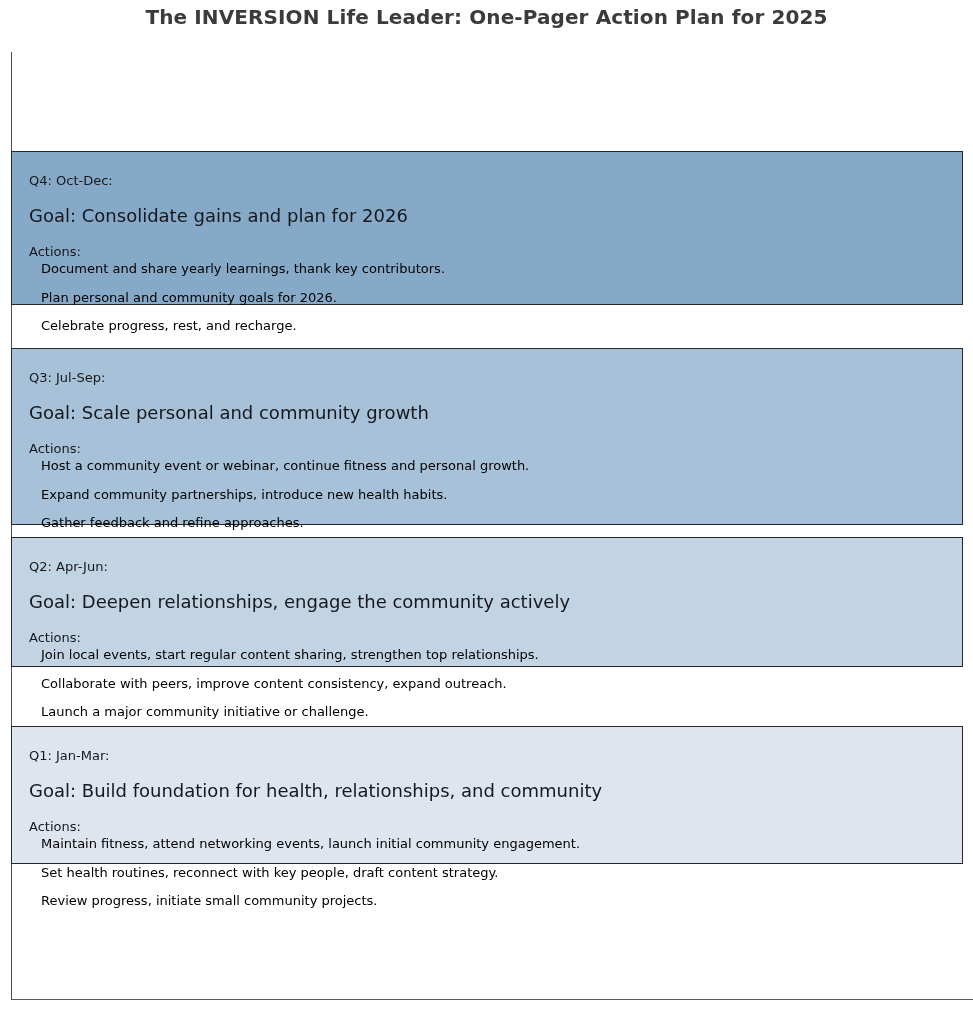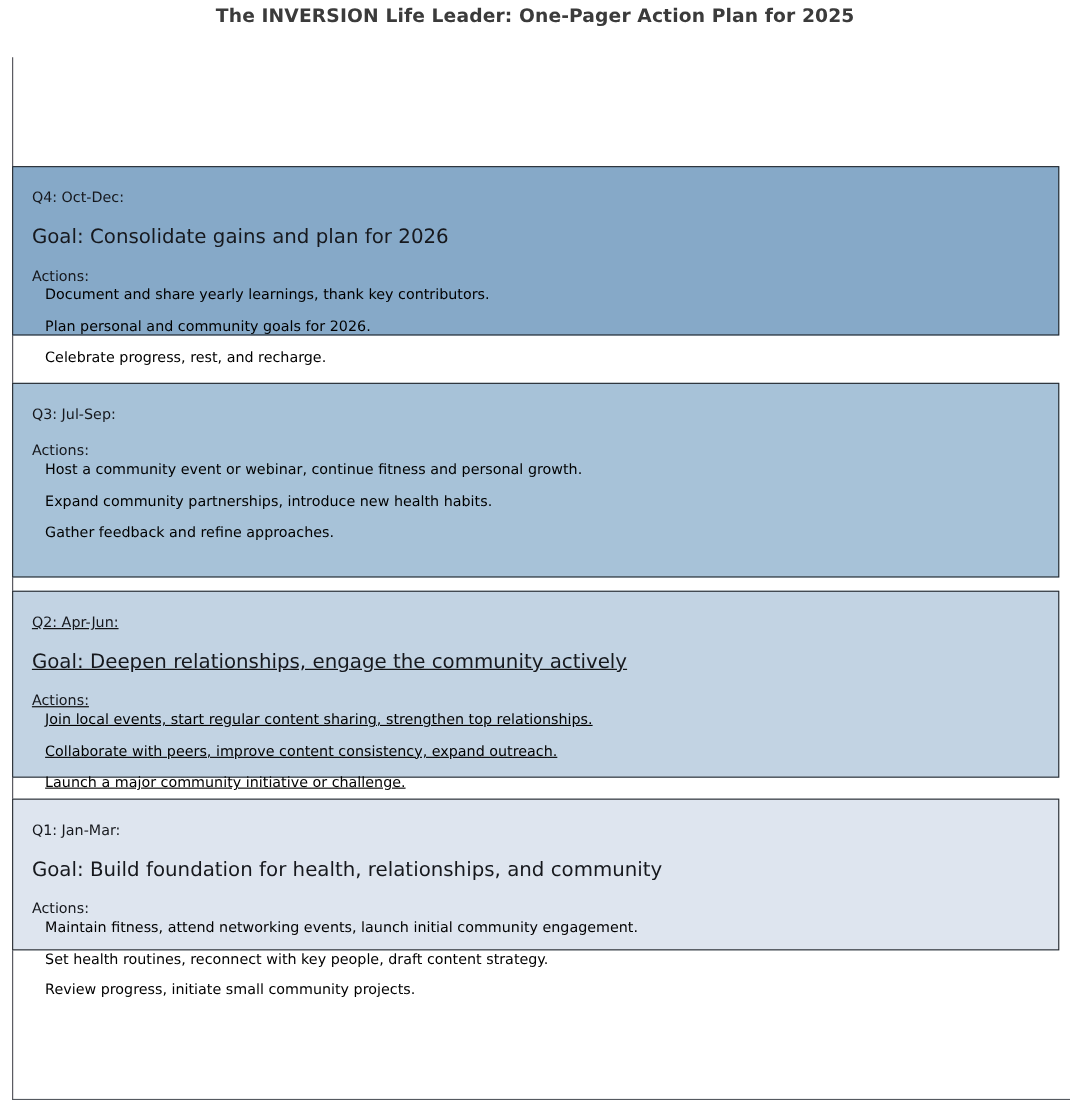--- a/index.html
+++ b/index.html
@@ -17,21 +17,21 @@
     -webkit-font-smoothing: antialiased;
   }
 
   
   .fig-title {
     position: absolute;
     top: 5px;
     left: 0;
     width: 973px;
     text-align: center;
-    font-size: 17px;
+    font-size: 20px;
     font-weight: bold;
     color: #3b3b3b;
     letter-spacing: 0.1px;
     white-space: nowrap;
   }
 
   
   .axes-frame {
     position: absolute;
     left: 11px;
@@ -81,41 +81,42 @@
     line-height: 1.28;
     margin: 12px;
     white-space: nowrap;
   }
 
   .q-actions-label + .q-action-line { margin-top: 3px; }
 
   
   #block-q4 { top: 151px; height: 154px; }
   #block-q3 { top: 348px; height: 177px; }
-  #block-q2 { top: 537px; height: 170px; text-decoration: underline; }
+  #block-q2 { top: 537px; height: 130px; }
   #block-q1 { top: 726px; height: 138px; }
 </style>
 </head>
 <body>
 
 <div class="fig-title" style="color: rgb(59, 59, 59);">The INVERSION Life Leader: One-Pager Action Plan for 2025</div>
 
 <div class="axes-frame" style="border-left-color: rgb(74, 74, 82); background-color: rgb(255, 255, 255);"></div>
 
 <div class="q-block" id="block-q4" style="background-color: rgb(134, 169, 200); border-color: rgb(36, 40, 46);">
   <p class="q-heading">Q4: Oct-Dec:</p>
   <p class="q-goal">Goal: Consolidate gains and plan for 2026</p>
   <p class="q-actions-label">Actions:</p>
   <p class="q-action-line">Document and share yearly learnings, thank key contributors.</p>
   <p class="q-action-line">Plan personal and community goals for 2026.</p>
   <p class="q-action-line">Celebrate progress, rest, and recharge.</p>
 </div>
 
 <div class="q-block" id="block-q3" style="background-color: rgb(167, 194, 216); border-color: rgb(36, 40, 46);">
   <p class="q-heading">Q3: Jul-Sep:</p>
+  <p class="q-goal">Goal: Scale personal and community growth</p>
   <p class="q-actions-label">Actions:</p>
   <p class="q-action-line">Host a community event or webinar, continue fitness and personal growth.</p>
   <p class="q-action-line">Expand community partnerships, introduce new health habits.</p>
   <p class="q-action-line">Gather feedback and refine approaches.</p>
 </div>
 
 <div class="q-block" id="block-q2" style="background-color: rgb(194, 211, 227); border-color: rgb(36, 40, 46);">
   <p class="q-heading">Q2: Apr-Jun:</p>
   <p class="q-goal">Goal: Deepen relationships, engage the community actively</p>
   <p class="q-actions-label">Actions:</p>

